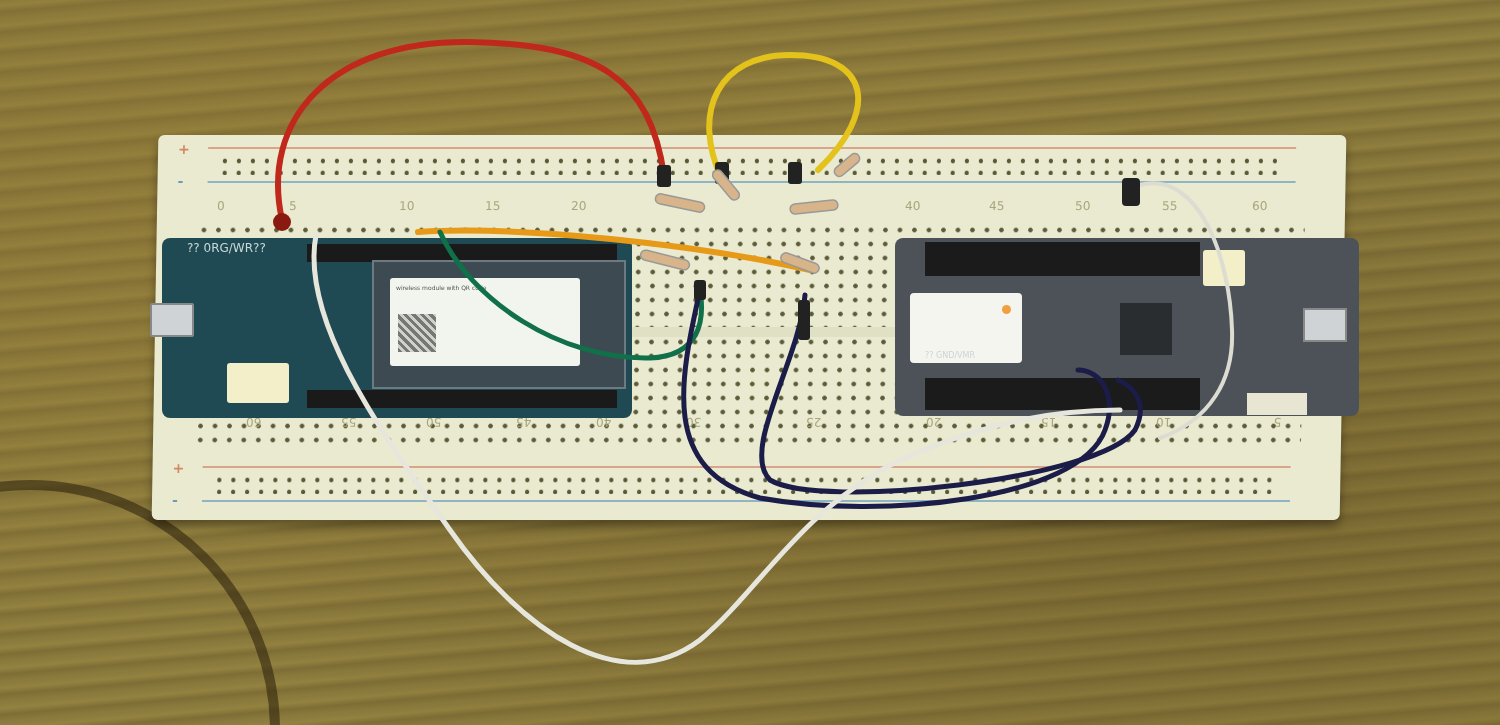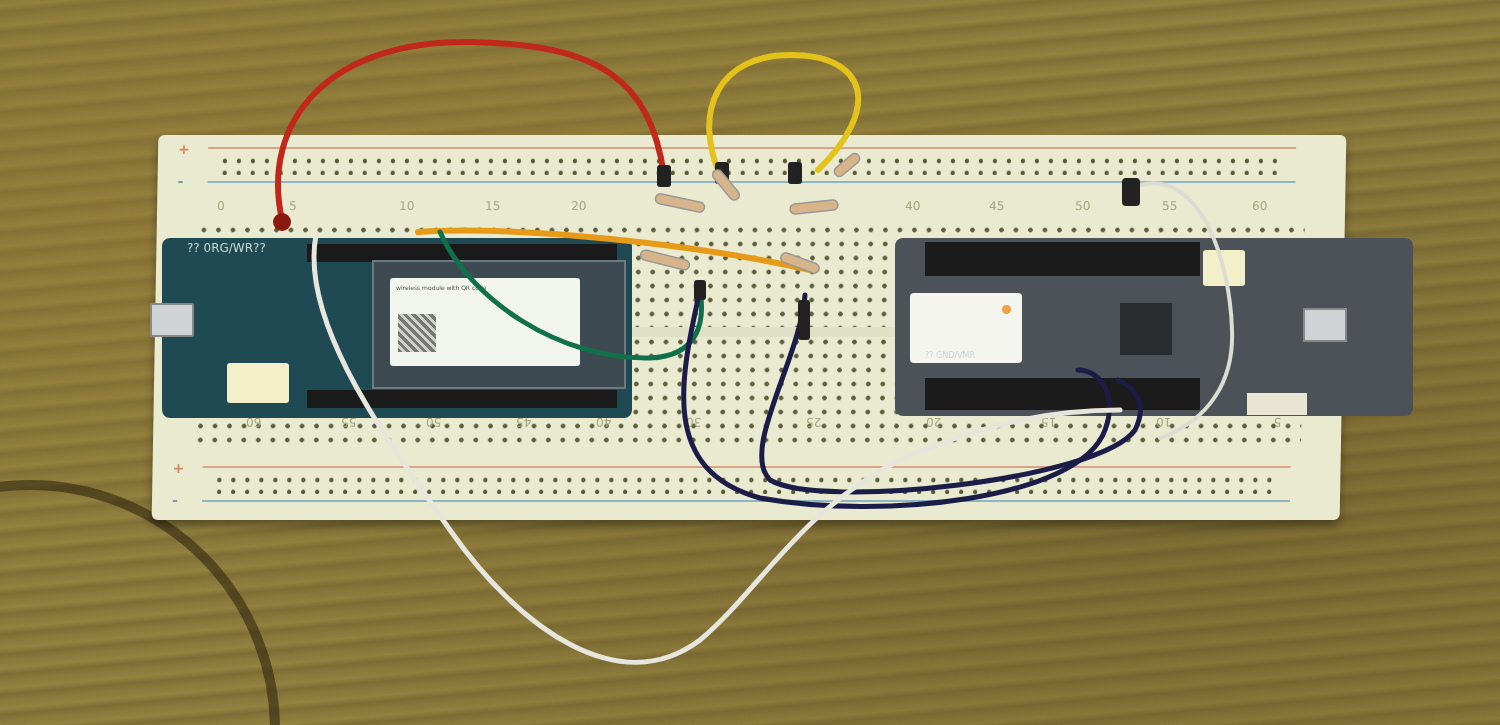--- a/index.html
+++ b/index.html
@@ -33,21 +33,21 @@
   #board-left .header{position:absolute;left:145px;top:6px;width:310px;height:18px;background:#1a1a1a;}
   #board-left .header.bottom{top:152px;}
   #board-left .module{position:absolute;left:210px;top:22px;width:250px;height:125px;background:#3e4a52;border:2px solid #6d7a82;}
   #board-left .label{position:absolute;left:228px;top:40px;width:190px;height:88px;background:#f2f4ee;border-radius:3px;}
   #board-left .label .txt{position:absolute;left:6px;top:6px;font-size:6px;line-height:8px;color:#555;width:96px;}
   #board-left .label .qr{position:absolute;left:8px;top:36px;width:38px;height:38px;
     background:repeating-linear-gradient(45deg,#777 0 3px,#cfd2c6 3px 6px);}
   #board-left .usb{position:absolute;left:-12px;top:65px;width:40px;height:30px;background:#cfd3d6;border:2px solid #888;border-radius:2px;}
   #board-left .conn{position:absolute;left:65px;top:125px;width:62px;height:40px;background:#f3efc8;border-radius:3px;}
   #board-left .silk{position:absolute;left:25px;top:3px;font-size:12px;color:#c9d8d4;}
-  #board-right{left:895px;top:238px;width:518px;height:178px;background:#4c5257;text-align:right;}
+  #board-right{left:895px;top:238px;width:464px;height:178px;background:#4c5257;text-align:right;}
   #board-right .header{position:absolute;left:30px;top:4px;width:275px;height:34px;background:#1b1b1b;}
   #board-right .header.bottom{top:140px;height:32px;}
   #board-right .module{position:absolute;left:15px;top:55px;width:112px;height:70px;background:#f4f5ef;border-radius:4px;}
   #board-right .module .dot{position:absolute;left:92px;top:12px;width:9px;height:9px;border-radius:50%;background:#f0a040;}
   #board-right .chip{position:absolute;left:225px;top:65px;width:52px;height:52px;background:#2a2d30;}
   #board-right .usb{position:absolute;left:408px;top:70px;width:40px;height:30px;background:#cfd3d6;border:2px solid #888;}
   #board-right .conn{position:absolute;left:308px;top:12px;width:42px;height:36px;background:#f3efc8;border-radius:3px;}
   #board-right .conn2{position:absolute;left:352px;top:155px;width:60px;height:22px;background:#e8e6d2;}
   #board-right .silk{position:absolute;left:30px;top:113px;font-size:8px;color:#cfd3d6;}
   #wires{position:absolute;left:0;top:0;}

